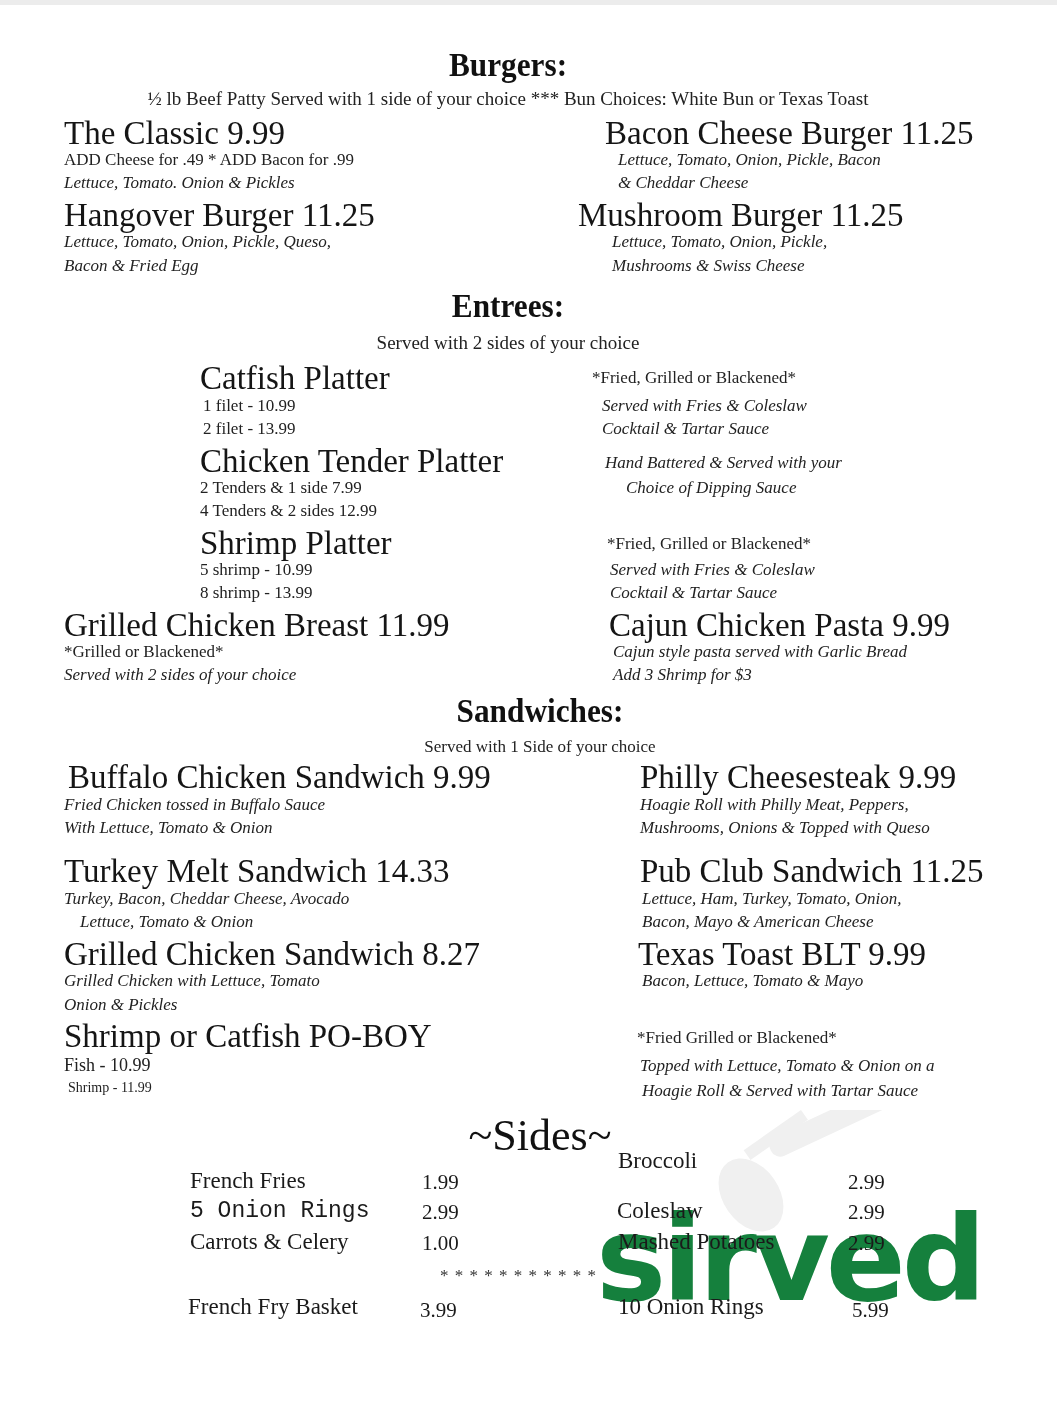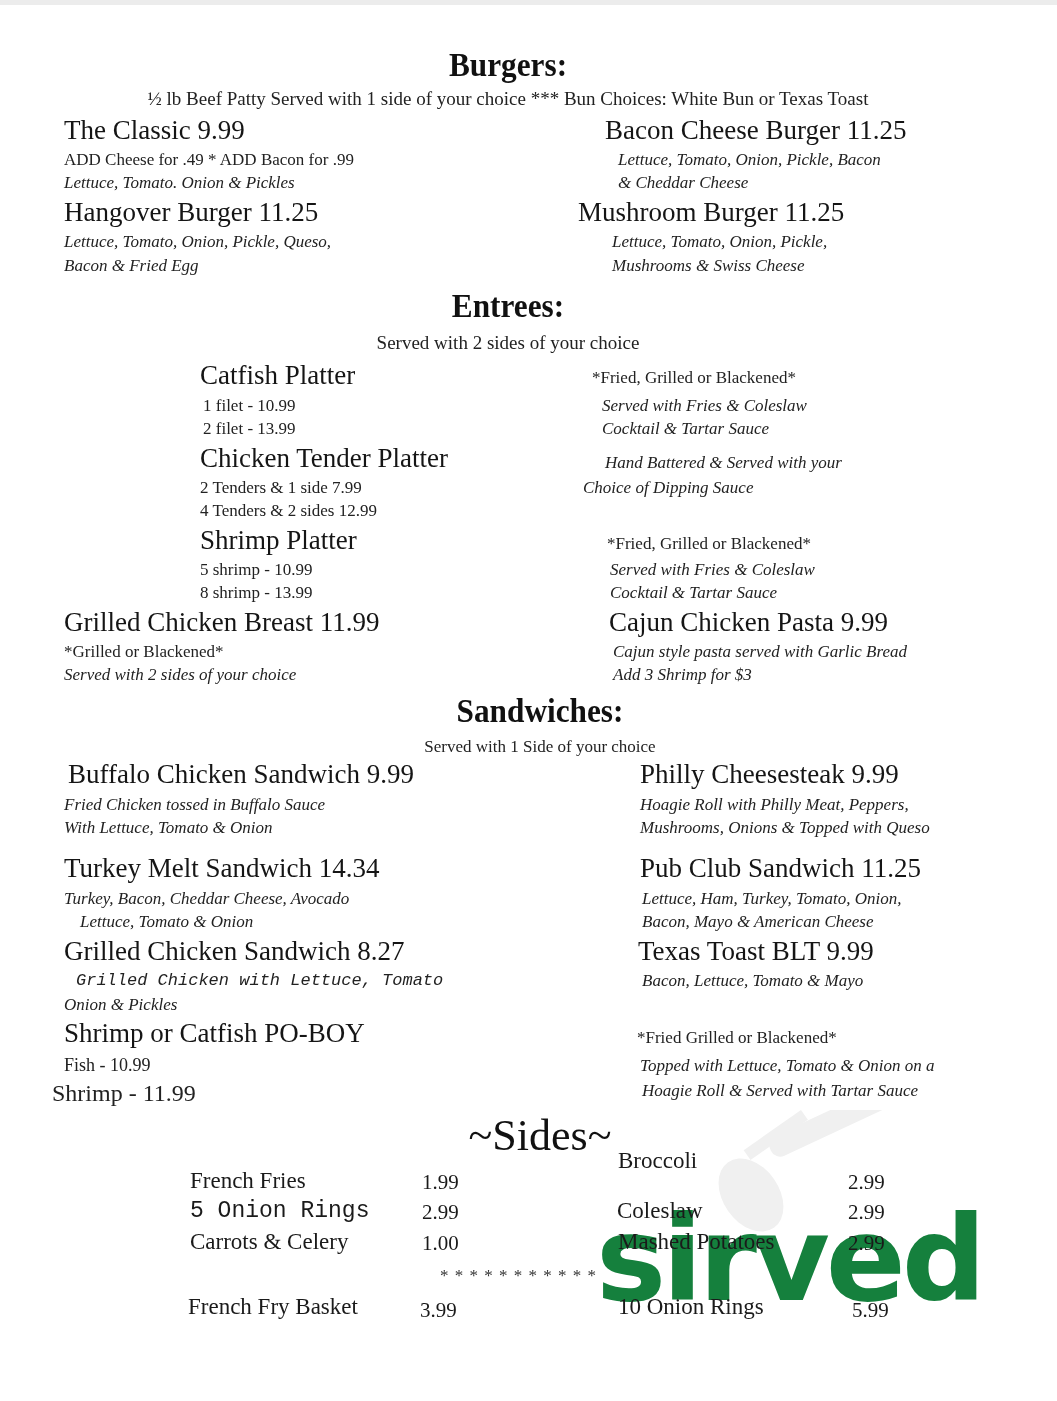--- a/index.html
+++ b/index.html
@@ -1,21 +1,21 @@
 <!DOCTYPE html>
 <html><head>
 <meta charset="utf-8">
 <style>
   html,body{margin:0;padding:0;background:#fff;}
   body{width:1057px;height:1401px;position:relative;overflow:hidden;font-family:"DejaVu Serif","Liberation Serif",serif;color:#1a1a1a;}
   .topbar{position:absolute;left:0;top:0;width:1057px;height:5px;background:#ececec;}
   .abs{position:absolute;white-space:nowrap;}
   .h1{font-family:"Liberation Serif",serif;font-weight:bold;font-size:34px;letter-spacing:0px;color:#111;transform:scaleX(0.92);transform-origin:center top;}
   .sub{font-family:"Liberation Serif",serif;font-size:19px;color:#222;}
-  .name{font-family:"Liberation Serif",serif;font-size:27px;color:#151515;}
+  .name{font-family:"Liberation Serif",serif;font-size:33px;color:#151515;}
   .plain{font-family:"Liberation Serif",serif;font-size:17px;color:#222;}
   .ital{font-family:"Liberation Serif",serif;font-style:italic;font-size:17px;color:#222;}
   .side{font-family:"Liberation Serif",serif;font-size:23px;color:#1a1a1a;}
   .center{text-align:center;}
   .wm{position:absolute;left:596px;top:1110px;width:420px;height:220px;pointer-events:none;}
   .wm-text{position:absolute;left:596px;top:1190px;font-family:"DejaVu Sans",sans-serif;font-weight:bold;font-size:118px;color:#15803d;letter-spacing:-4px;}
 </style>
 </head>
 <body>
 
@@ -56,21 +56,21 @@
 <div class="abs plain" style="left:203px;top:396px;">1 filet - 10.99</div>
 <div class="abs plain" style="left:203px;top:419px;">2 filet - 13.99</div>
 <div class="abs plain" style="left:592px;top:368px;">*Fried, Grilled or Blackened*</div>
 <div class="abs ital" style="left:602px;top:396px;">Served with Fries &amp; Coleslaw</div>
 <div class="abs ital" style="left:602px;top:419px;">Cocktail &amp; Tartar Sauce</div>
 
 <div class="abs name" style="left:200px;top:443px;">Chicken Tender Platter</div>
 <div class="abs plain" style="left:200px;top:478px;">2 Tenders &amp; 1 side 7.99</div>
 <div class="abs plain" style="left:200px;top:501px;">4 Tenders &amp; 2 sides 12.99</div>
 <div class="abs ital" style="left:605px;top:453px;">Hand Battered &amp; Served with your</div>
-<div class="abs ital" style="left:583px;top:478px;">Choice of Dipping Sauce</div>
+<div class="abs ital" style="left:626px;top:478px;">Choice of Dipping Sauce</div>
 
 <div class="abs name" style="left:200px;top:525px;">Shrimp Platter</div>
 <div class="abs plain" style="left:200px;top:560px;">5 shrimp - 10.99</div>
 <div class="abs plain" style="left:200px;top:583px;">8 shrimp - 13.99</div>
 <div class="abs plain" style="left:607px;top:534px;">*Fried, Grilled or Blackened*</div>
 <div class="abs ital" style="left:610px;top:560px;">Served with Fries &amp; Coleslaw</div>
 <div class="abs ital" style="left:610px;top:583px;">Cocktail &amp; Tartar Sauce</div>
 
 <div class="abs name" style="left:64px;top:607px;">Grilled Chicken Breast 11.99</div>
 <div class="abs plain" style="left:64px;top:642px;">*Grilled or Blackened*</div>
@@ -84,38 +84,38 @@
 <div class="abs plain center" style="left:0;width:1080px;top:737px;">Served with 1 Side of your choice</div>
 
 <div class="abs name" style="left:68px;top:759px;">Buffalo Chicken Sandwich 9.99</div>
 <div class="abs ital" style="left:64px;top:795px;">Fried Chicken tossed in Buffalo Sauce</div>
 <div class="abs ital" style="left:64px;top:818px;">With Lettuce, Tomato &amp; Onion</div>
 
 <div class="abs name" style="left:640px;top:759px;">Philly Cheesesteak 9.99</div>
 <div class="abs ital" style="left:640px;top:795px;">Hoagie Roll with Philly Meat, Peppers,</div>
 <div class="abs ital" style="left:640px;top:818px;">Mushrooms, Onions &amp; Topped with Queso</div>
 
-<div class="abs name" style="left:64px;top:853px;">Turkey Melt Sandwich 14.34</div>
+<div class="abs name" style="left:64px;top:853px;">Turkey Melt Sandwich 14.33</div>
 <div class="abs ital" style="left:64px;top:889px;">Turkey, Bacon, Cheddar Cheese, Avocado</div>
 <div class="abs ital" style="left:64px;top:912px;margin-left:16px;">Lettuce, Tomato &amp; Onion</div>
 
 <div class="abs name" style="left:640px;top:853px;">Pub Club Sandwich 11.25</div>
 <div class="abs ital" style="left:642px;top:889px;">Lettuce, Ham, Turkey, Tomato, Onion,</div>
 <div class="abs ital" style="left:642px;top:912px;">Bacon, Mayo &amp; American Cheese</div>
 
 <div class="abs name" style="left:64px;top:936px;">Grilled Chicken Sandwich 8.27</div>
-<div class="abs ital" style="left:76px;top:971px;font-family:Liberation Mono, monospace;">Grilled Chicken with Lettuce, Tomato</div>
+<div class="abs ital" style="left:64px;top:971px;">Grilled Chicken with Lettuce, Tomato</div>
 <div class="abs ital" style="left:64px;top:995px;">Onion &amp; Pickles</div>
 
 <div class="abs name" style="left:638px;top:936px;">Texas Toast BLT 9.99</div>
 <div class="abs ital" style="left:642px;top:971px;">Bacon, Lettuce, Tomato &amp; Mayo</div>
 
 <div class="abs name" style="left:64px;top:1018px;">Shrimp or Catfish PO-BOY</div>
 <div class="abs plain" style="left:64px;top:1055px;font-size:18px;">Fish - 10.99</div>
-<div class="abs plain" style="left:52px;top:1080px;font-size:24px;">Shrimp - 11.99</div>
+<div class="abs plain" style="left:68px;top:1080px;font-size:14px;">Shrimp - 11.99</div>
 <div class="abs plain" style="left:637px;top:1028px;">*Fried Grilled or Blackened*</div>
 <div class="abs ital" style="left:640px;top:1056px;">Topped with Lettuce, Tomato  &amp; Onion on a</div>
 <div class="abs ital" style="left:642px;top:1081px;">Hoagie Roll  &amp; Served with Tartar Sauce</div>
 
 <div class="abs center" style="left:0;width:1080px;top:1110px;font-family:'Liberation Serif',serif;font-size:44px;color:#111;">~Sides~</div>
 
 <div class="abs side" style="left:190px;top:1168px;">French Fries</div>
 <div class="abs side" style="left:422px;top:1170px;font-size:21px;">1.99</div>
 <div class="abs side" style="left:190px;top:1198px;font-family:Liberation Mono, monospace;">5 Onion Rings</div>
 <div class="abs side" style="left:422px;top:1200px;font-size:21px;">2.99</div>

